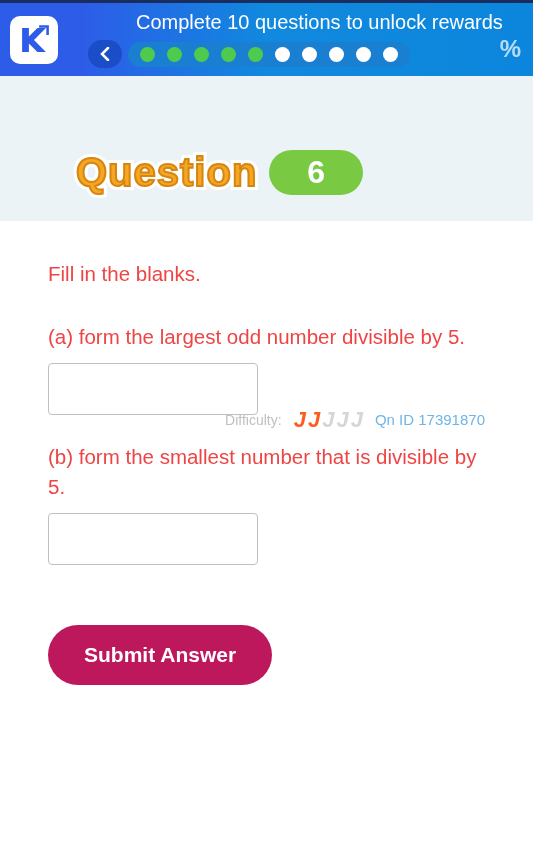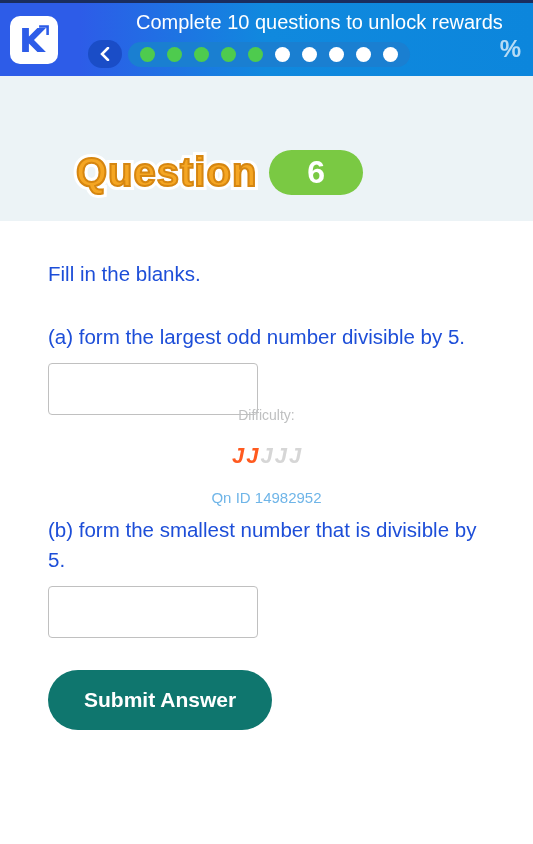--- a/index.html
+++ b/index.html
@@ -105,54 +105,53 @@
       font-weight: 700;
       padding: 4px 38px;
       border-radius: 24px;
     }
 
     .content {
       background: white;
       padding: 38px 48px;
       min-height: 660px;
     }
-    .prompt, .part { font-size: 20.5px; color: #1d4ed8; line-height: 1.5; }
+    .prompt, .part { font-size: 20.5px; color: #ef4444; line-height: 1.5; }
     .prompt { margin-bottom: 32px; }
     .part { margin-top: 9px; }
     .answer-input {
       width: 210px;
       height: 52px;
       border: 1px solid #c0c0c0;
       border-radius: 4px;
       margin-top: 10px;
       padding: 0 10px;
       font-size: 18px;
     }
 
     .meta-row {
       display: flex;
       align-items: center;
       justify-content: flex-end;
-      gap: 20px;
+      gap: 12px;
       margin-top: -8px;
       color: #bfc0c1;
       font-size: 14px;
       position: relative;
-      flex-direction: column;
     }
     .difficulty-label { font-size: 14px; }
     .peppers { display: flex; gap: 2px; }
     .pepper { font-size: 22px; font-weight: bold; font-style: italic; }
     .pepper.on { color: #ff5a1f; }
     .pepper.off { color: #d6d6d6; }
     .qn-id { color: #6fb5e8; font-size: 15px; }
 
     .submit-btn {
-      margin-top: 32px;
-      background: #0f766e;
+      margin-top: 60px;
+      background: #be185d;
       color: white;
       border: none;
       font-size: 21px;
       font-weight: 600;
       padding: 18px 36px;
       border-radius: 32px;
       cursor: pointer;
     }
   </style>
 </head>
@@ -206,20 +205,20 @@
 
   <div class="meta-row">
     <span class="difficulty-label">Difficulty:</span>
     <span class="peppers" id="peppers">
         <span class="pepper on">J</span>
         <span class="pepper on">J</span>
         <span class="pepper off">J</span>
         <span class="pepper off">J</span>
         <span class="pepper off">J</span>
       </span>
-    <span class="qn-id">Qn ID 14982952</span>
+    <span class="qn-id">Qn ID 17391870</span>
   </div>
 
   <div class="part">(b) form the smallest number that is divisible by 5.</div>
   <input class="answer-input" type="text" style="">
 
   <button class="submit-btn">Submit Answer</button>
 </div>
 
 </body></html>

